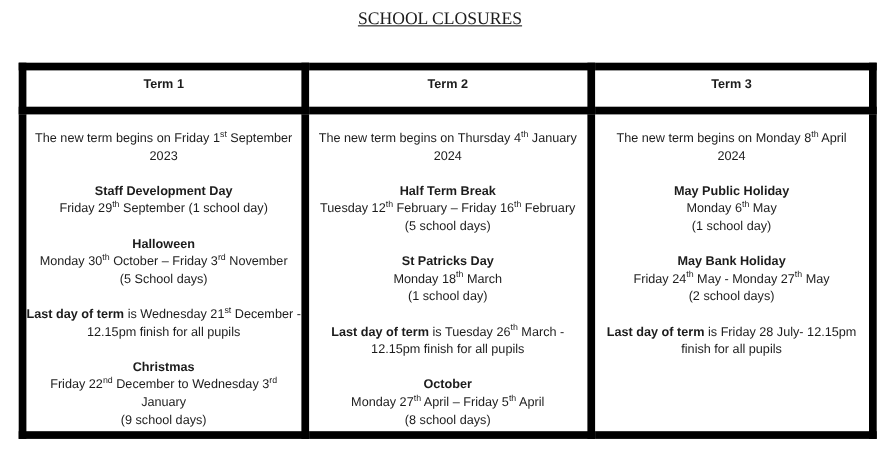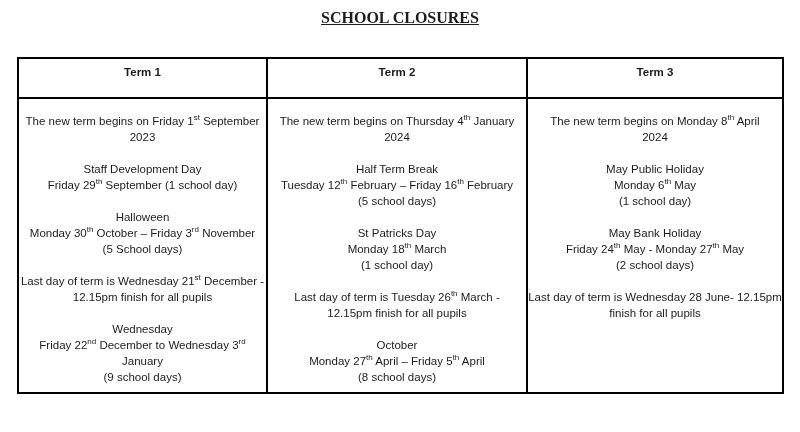--- a/index.html
+++ b/index.html
@@ -7,52 +7,52 @@
     width: 800px; height: 432px;
     background: #ffffff;
     color: #1c1c1c;
     font-family: "Liberation Sans", sans-serif;
     overflow: hidden;
   }
   .doc-title {
     padding-top: 8px;
     text-align: center;
     font-family: "Liberation Serif", serif;
-    font-weight: bold;
+    font-weight: normal;
     font-size: 16px;
     line-height: 20px;
   }
   .title-line { text-decoration: underline; }
   table.closures {
     border-collapse: collapse;
     table-layout: fixed;
     margin-left: 17px;
     margin-top: 29px;
   }
   table.closures th, table.closures td {
-    border: 2px solid #000000;
+    border: 7px solid #000000;
     vertical-align: top;
     text-align: center;
   }
   table.closures th {
     height: 40px;
     padding-top: 5px;
     font-size: 11.5px;
     line-height: 16px;
     font-weight: bold;
   }
   td.term-cell {
     height: 295px;
     padding-top: 14px;
     font-size: 11.5px;
     line-height: 16px;
     margin-left: 43px;
   }
   .line { white-space: nowrap; }
-  .line b { font-weight: normal; }
+  .line b { font-weight: bold; }
   sup { font-size: 8px; line-height: 0; }
 </style>
 </head>
 <body>
 
 <div class="page">
   <header class="doc-title">
     <div class="title-line">SCHOOL CLOSURES</div>
   </header>
 
@@ -78,21 +78,21 @@
             <div class="line"><b>Staff Development Day</b></div>
             <div class="line"><span>Friday 29</span><sup>th</sup><span> September (1 school day)</span></div>
             <div class="line">&nbsp;</div>
             <div class="line"><b>Halloween</b></div>
             <div class="line"><span>Monday 30</span><sup>th</sup><span> October – Friday 3</span><sup>rd</sup><span> November</span></div>
             <div class="line"><span>(5 School days)</span></div>
             <div class="line">&nbsp;</div>
             <div class="line"><b>Last day of term</b><span> is Wednesday 21</span><sup>st</sup><span> December -</span></div>
             <div class="line"><span>12.15pm finish for all pupils</span></div>
             <div class="line">&nbsp;</div>
-            <div class="line"><b>Wednesday</b></div>
+            <div class="line"><b>Christmas</b></div>
             <div class="line"><span>Friday 22</span><sup>nd</sup><span> December to Wednesday 3</span><sup>rd</sup></div>
             <div class="line"><span>January</span></div>
             <div class="line"><span>(9 school days)</span></div>
           </td>
         <td class="term-cell">
             <div class="line"><span>The new term begins on Thursday 4</span><sup>th</sup><span> January</span></div>
             <div class="line"><span>2024</span></div>
             <div class="line">&nbsp;</div>
             <div class="line"><b>Half Term Break</b></div>
             <div class="line"><span>Tuesday 12</span><sup>th</sup><span> February – Friday 16</span><sup>th</sup><span> February</span></div>
@@ -114,19 +114,19 @@
             <div class="line"><span>2024</span></div>
             <div class="line">&nbsp;</div>
             <div class="line"><b>May Public Holiday</b></div>
             <div class="line"><span>Monday 6</span><sup>th</sup><span> May</span></div>
             <div class="line"><span>(1 school day)</span></div>
             <div class="line">&nbsp;</div>
             <div class="line"><b>May Bank Holiday</b></div>
             <div class="line"><span>Friday 24</span><sup>th</sup><span> May - Monday 27</span><sup>th</sup><span> May</span></div>
             <div class="line"><span>(2 school days)</span></div>
             <div class="line">&nbsp;</div>
-            <div class="line"><b>Last day of term</b><span> is Wednesday 28 June- 12.15pm</span></div>
+            <div class="line"><b>Last day of term</b><span> is Friday 28 July- 12.15pm</span></div>
             <div class="line"><span>finish for all pupils</span></div>
           </td>
       </tr>
     </tbody>
   </table>
 </div>
 
 </body></html>

